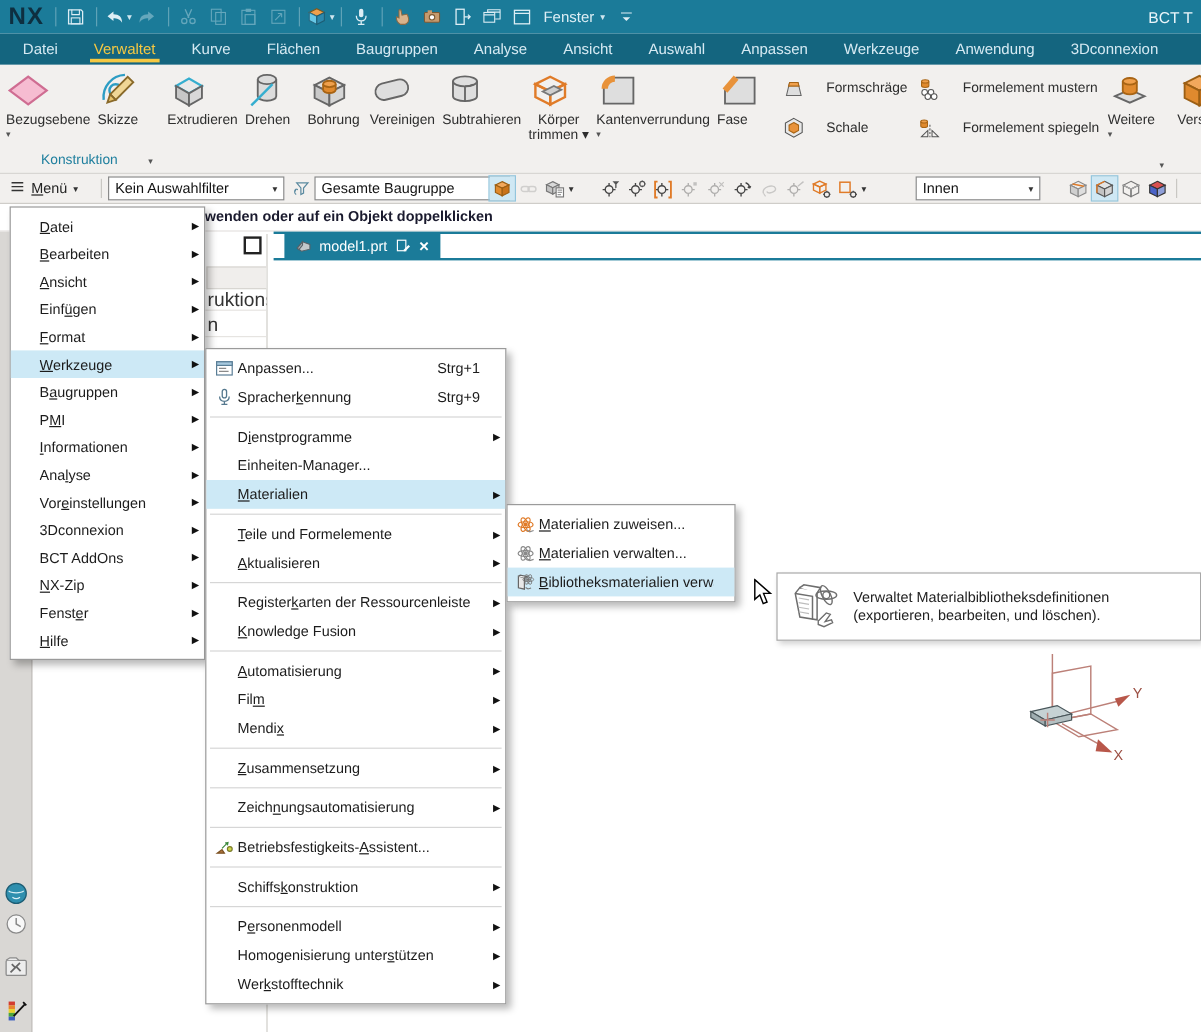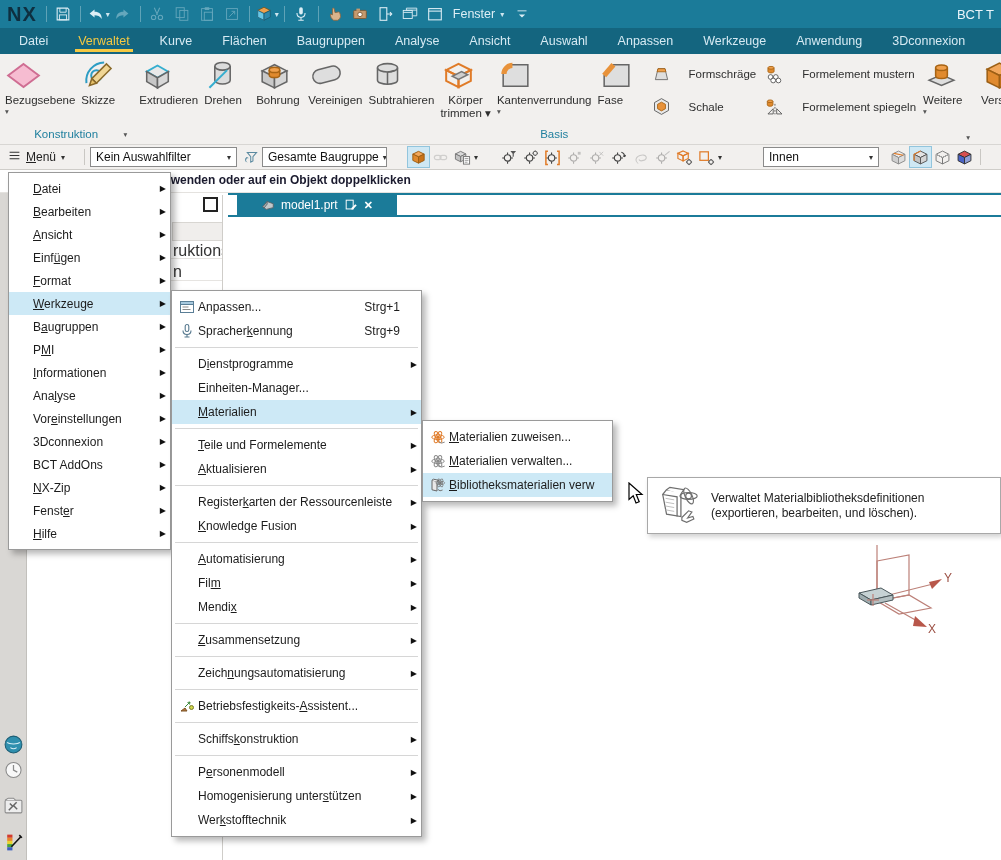--- a/index.html
+++ b/index.html
@@ -50,21 +50,21 @@
   #prompt-text{position:absolute;left:166px;top:3px;font-size:12px;font-weight:bold;color:#1a1a2e;white-space:nowrap}
   #sidebar{position:absolute;left:0;top:193px;width:27px;height:667px;background:#d9d7d4;border-right:1px solid #c2c0bc;box-sizing:border-box}
   .rb-icon{position:absolute;left:3px;width:21px;height:21px}
   .rb-icon svg{width:21px;height:21px;display:block}
   #navstrip{position:absolute;left:166px;top:195px;width:57px;height:665px;background:#fff;border-right:1px solid #cfcdc9;overflow:hidden;box-sizing:border-box}
   #nav-header{position:absolute;left:6px;top:27px;width:56px;height:17px;background:#f0eeec;border:1px solid #d8d6d2}
   .nav-row{position:absolute;left:7px;font-size:16px;color:#333;white-space:nowrap}
   .nav-line{position:absolute;left:0;right:0;height:1px;background:#e6e4e1}
   #restore-box{position:absolute;left:203px;top:197px;width:11px;height:11px;border:2px solid #222;background:#fff}
   #tabline-top{position:absolute;left:228px;top:193px;width:773px;height:2px;background:var(--c-titlebar,#1b7b99)}
-  #part-tab{position:absolute;left:237px;top:195px;height:20px;background:var(--c-titlebar,#1b7b99);color:#fff;display:flex;align-items:center;gap:6px;padding:0 24px;font-size:12px}
+  #part-tab{position:absolute;left:237px;top:195px;height:20px;background:var(--c-titlebar,#1b7b99);color:#fff;display:flex;align-items:center;gap:6px;padding:0 9px;font-size:12px}
   #part-tab svg{width:14px;height:14px;display:block}
   #tab-close{font-size:11px;font-weight:bold}
   #tabline-bottom{position:absolute;left:228px;top:215px;width:773px;height:2px;background:var(--c-titlebar,#1b7b99)}
   #datum-svg{position:absolute;left:845px;top:543px}
   .axis-label{position:absolute;font-size:12px;color:#9c5044}
   
   .menu{position:absolute;background:#fff;border:1px solid #9a9a9a;box-shadow:4px 4px 6px rgba(0,0,0,.28);padding:4px 0;box-sizing:border-box}
   #main-menu{left:8px;top:172px;width:163px;z-index:20}
   #werkzeuge-menu{left:171px;top:290px;width:251px;z-index:21}
   #materialien-menu{left:422px;top:420px;width:191px;z-index:22}
@@ -411,23 +411,20 @@
               <svg viewBox="0 0 24 24">
                 <polygon points="4,15 12,11.5 20,15 12,18.5" fill="#dedede" stroke="#666"></polygon>
                 <path d="M8.2 7v5.2c0 1 1.7 1.8 3.8 1.8s3.8-.8 3.8-1.8V7" fill="#e08a2e" stroke="#a86414"></path>
                 <ellipse cx="12" cy="7" rx="3.8" ry="1.8" fill="#f0a04c" stroke="#a86414"></ellipse>
               </svg>
             </span>
             <div class="rlabel">Weitere</div>
             <div class="rcaret">▾</div>
           </div>
         </div>
-        <div class="rgroup-footer">
-          <span>Basis</span>
-        </div>
         <span class="launcher">▾</span>
       </div>
       <div class="rsep"></div>
       <div class="rgroup">
         <div class="rgroup-items">
           <div class="rlarge">
             <span class="ricon">
               <svg viewBox="0 0 24 24">
                 <polygon points="12,4 20,8 12,12 4,8" fill="#f2a85c" stroke="#9c5f14"></polygon>
                 <polygon points="4,8 12,12 12,20 4,16" fill="#e08a2e" stroke="#9c5f14"></polygon>
@@ -445,25 +442,25 @@
         <span class="icon"><svg viewBox="0 0 16 16" style="width: 13px; height: 13px;">
             <path d="M2 4h12M2 8h12M2 12h12" stroke="#333" stroke-width="1.4"></path>
           </svg></span>
         <span class="mi-label"><u>M</u>enü</span>
         <span class="qa-caret" style="color: rgb(51, 51, 51);">▾</span>
       </div>
     <div class="sb combo" id="filter-combo" style="left:90px;width:147px">
       <span>Kein Auswahlfilter</span>
         <span class="caret">▾</span>
     </div>
-    <div class="sb combo" id="scope-combo" style="left:262px;width:125px">
+    <div class="sb combo" id="scope-combo" style="left:262px;width:163px">
       <span>Gesamte Baugruppe</span>
         <span class="caret">▾</span>
     </div>
-    <div class="sb combo" id="innen-combo" style="left:763px;width:116px">
+    <div class="sb combo" id="innen-combo" style="left:763px;width:104px">
       <span>Innen</span>
         <span class="caret">▾</span>
     </div>
   <div class="sb-sep" style="left: 84px;"></div>
       <div class="sb tbi" style="left: 241px;">
         <span class="icon">
           <svg viewBox="0 0 20 20">
             <path d="M5 4h11l-4.3 5v5l-2.6 1.4V9z" fill="none" stroke="#5b8aa0" stroke-width="1.2"></path>
             <path d="M4.5 15.5C2.6 14.4 2.4 11.6 4 10.3M4 10l-.3 2.3M4 10l2.2.6" fill="none" stroke="#5b8aa0" stroke-width="1.1"></path>
           </svg>

